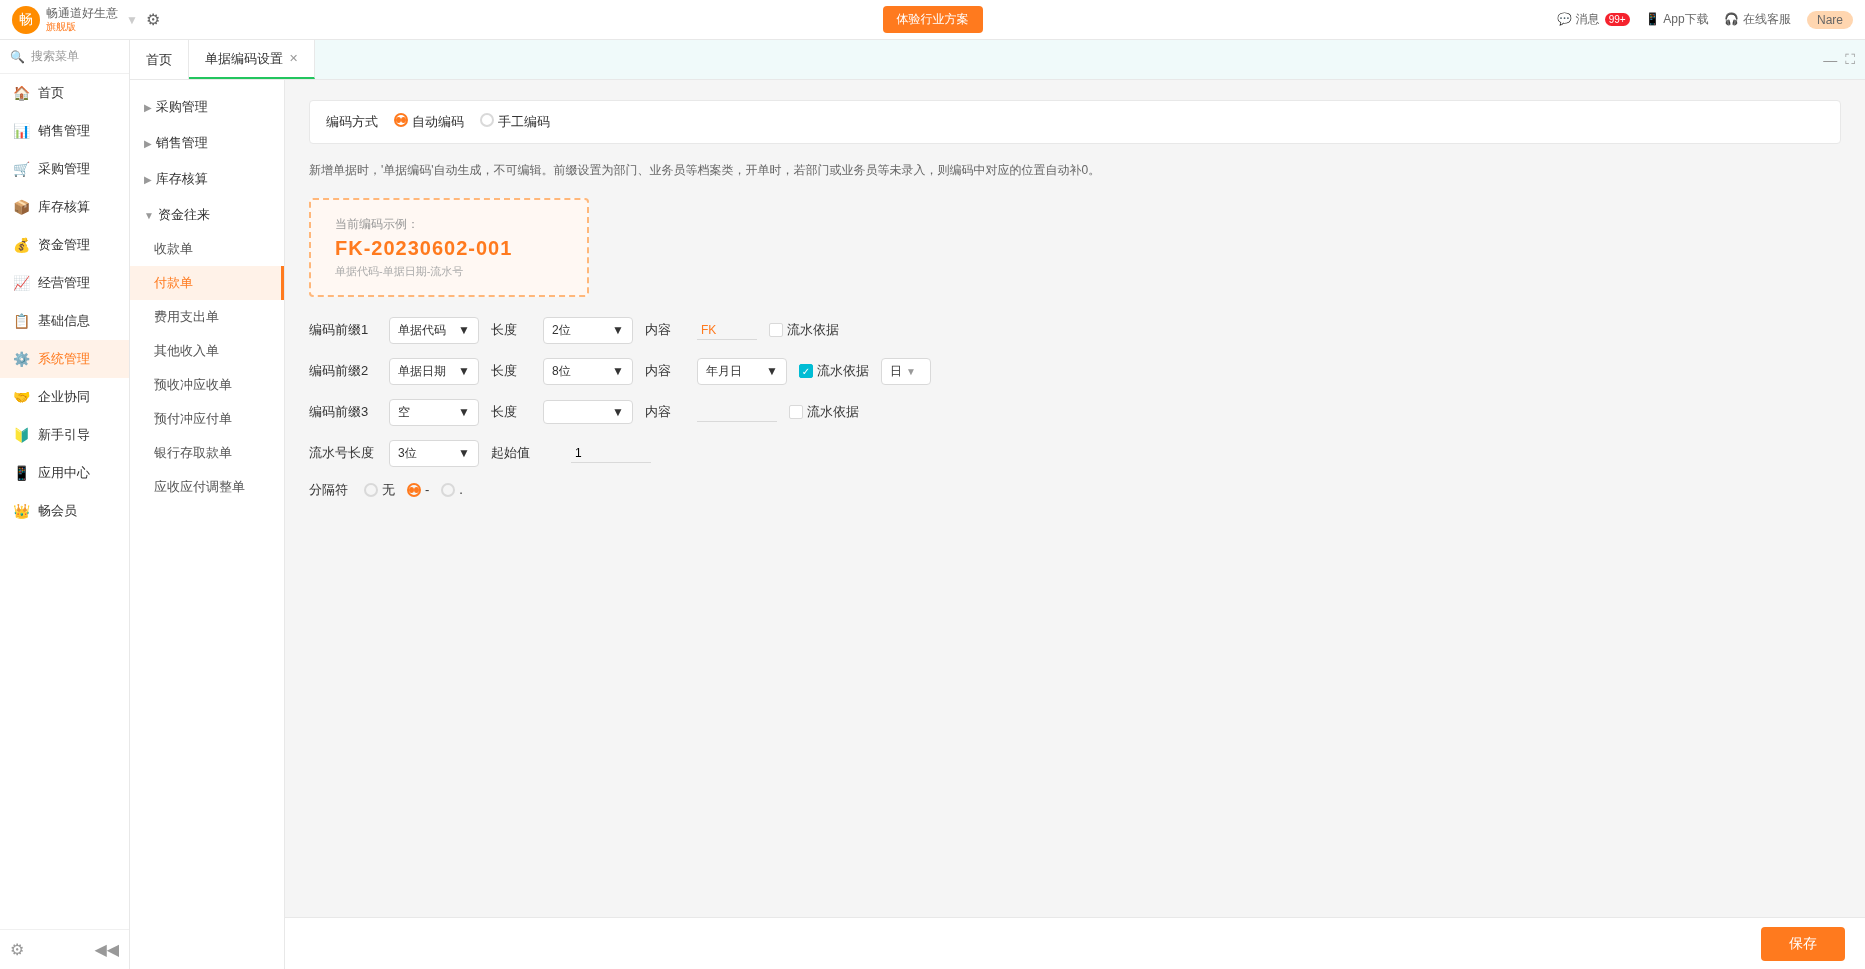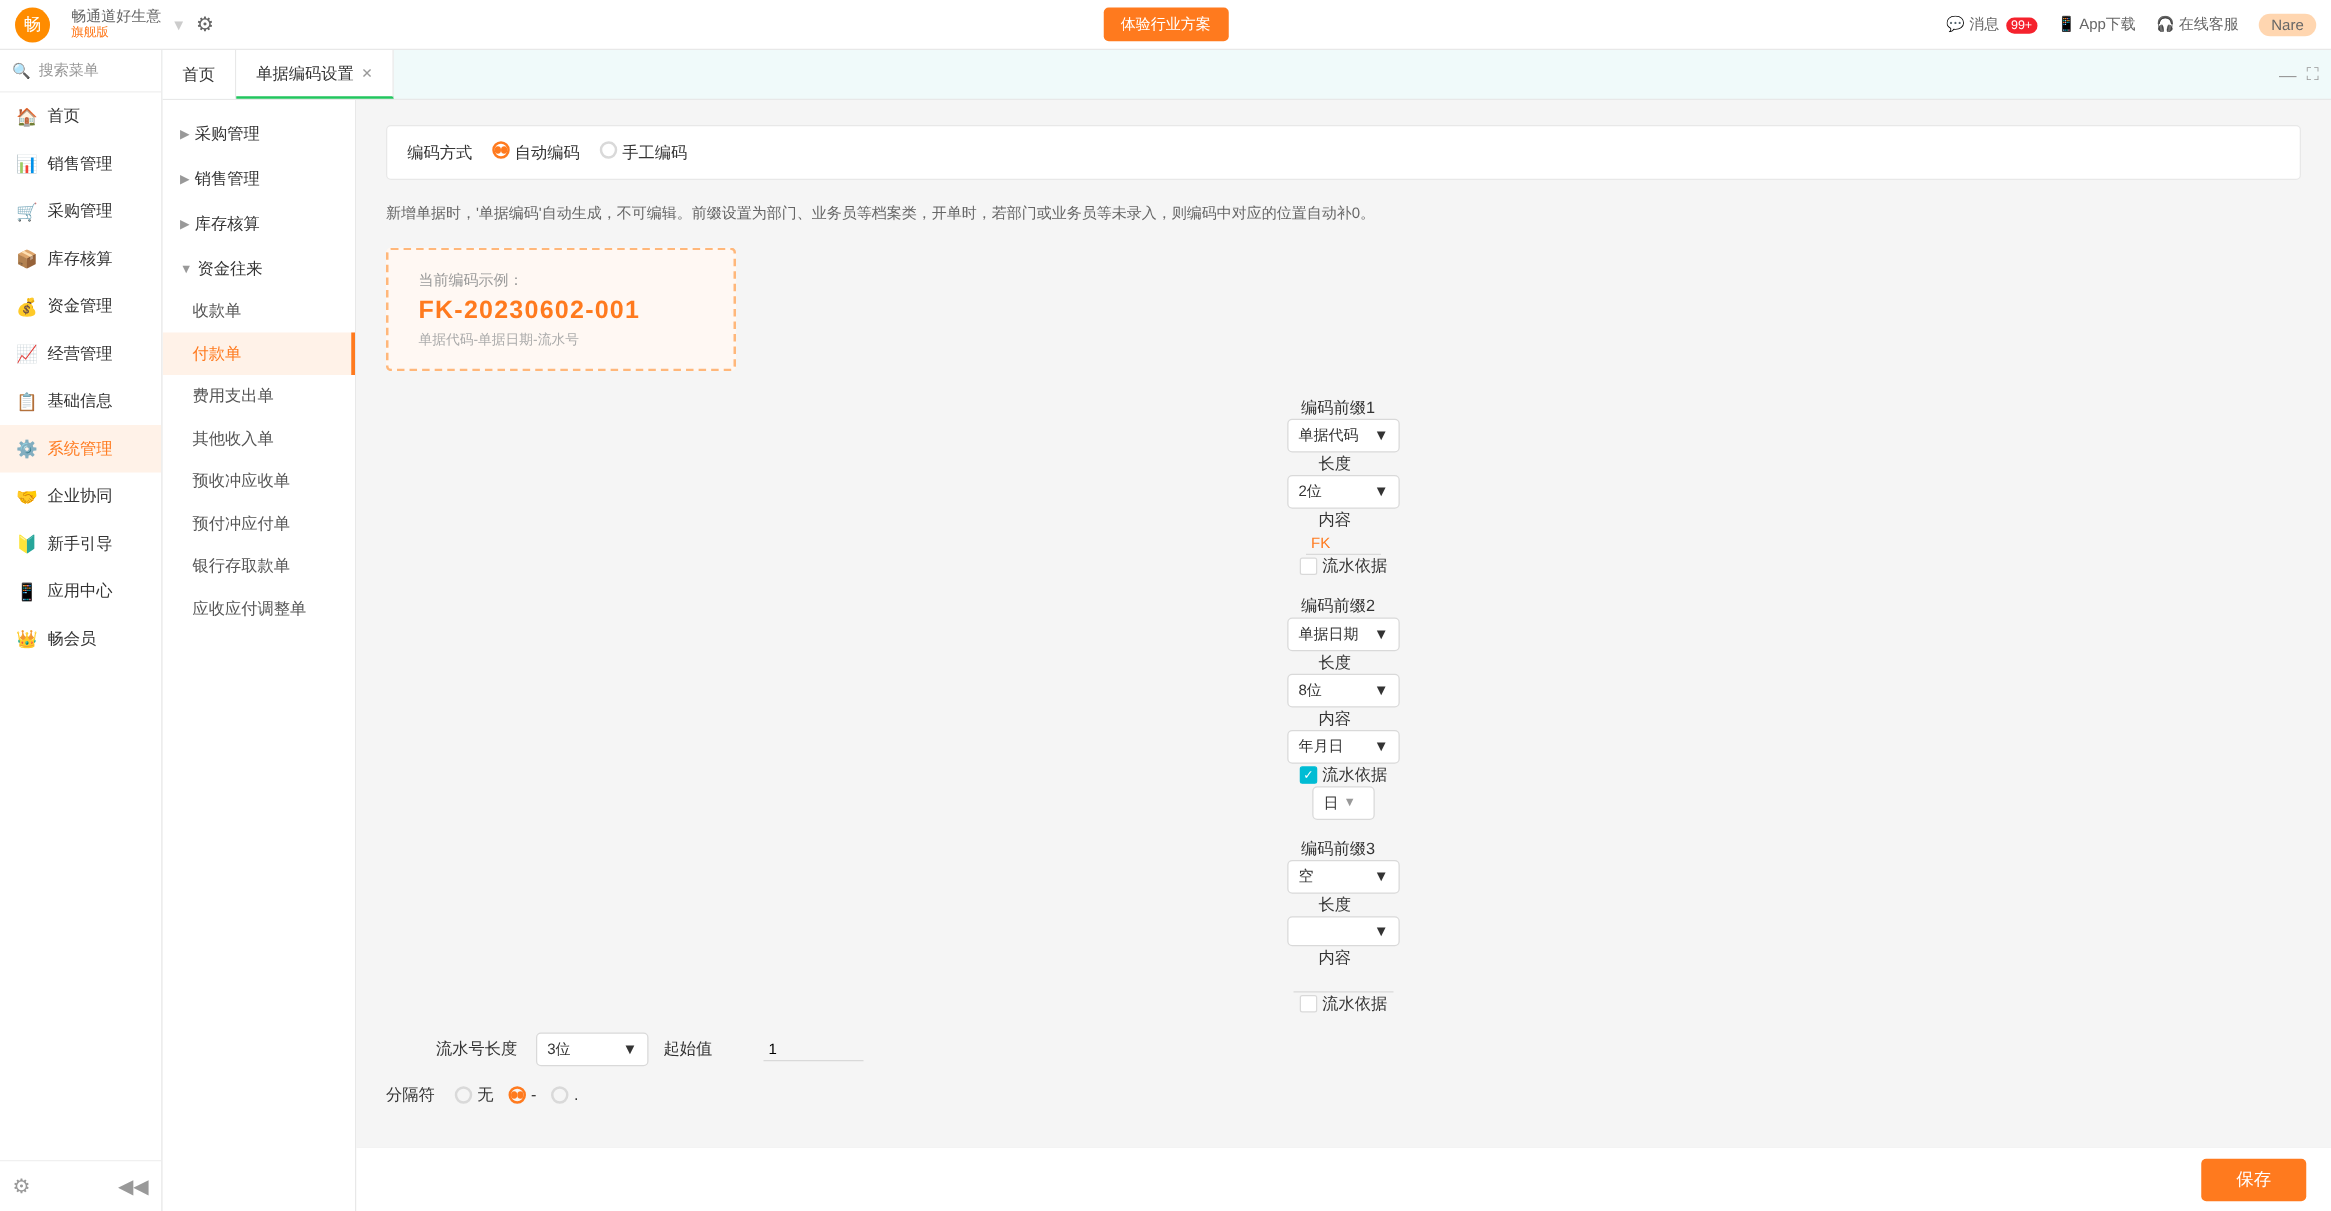--- a/index.html
+++ b/index.html
@@ -3,21 +3,21 @@
   <meta charset="utf-8">
   <style>
     * { box-sizing: border-box; margin: 0; padding: 0; }
     body { font-family: 'Microsoft YaHei', 'PingFang SC', sans-serif; font-size: 13px; background: #f5f5f5; color: #333; height: 969px; overflow: hidden; }
 
     
     .top-bar { height: 40px; background: #fff; border-bottom: 1px solid #e8e8e8; display: flex; align-items: center; padding: 0 12px; justify-content: space-between; }
     .top-bar-left { display: flex; align-items: center; gap: 8px; }
     .top-bar-logo { display: flex; align-items: center; gap: 6px; }
     .logo-icon { width: 28px; height: 28px; background: #ff8c00; border-radius: 50%; display: flex; align-items: center; justify-content: center; color: white; font-size: 14px; }
-    .top-bar-title { font-size: 12px; color: #666; line-height: 1.2; margin-left: 11px; }
+    .top-bar-title { font-size: 12px; color: #666; line-height: 1.2; }
     .top-bar-btn { background: #ff7a1e; color: white; border: none; padding: 5px 14px; border-radius: 4px; font-size: 12px; cursor: pointer; }
     .top-bar-right { display: flex; align-items: center; gap: 16px; font-size: 12px; color: #666; }
     .badge { background: #f5222d; color: white; font-size: 10px; padding: 1px 4px; border-radius: 8px; margin-left: 2px; }
 
     
     .layout { display: flex; height: calc(969px - 40px); }
 
     
     .sidebar { width: 130px; background: #fff; border-right: 1px solid #e8e8e8; display: flex; flex-direction: column; }
     .sidebar-search { padding: 8px 10px; border-bottom: 1px solid #f0f0f0; display: flex; align-items: center; gap: 6px; color: #999; font-size: 12px; cursor: pointer; }
@@ -70,21 +70,21 @@
     .preview-box { border: 2px dashed #ffb77a; background: #fff8f3; border-radius: 4px; padding: 16px 24px; display: inline-block; margin-bottom: 20px; min-width: 280px; }
     .preview-label { font-size: 12px; color: #999; margin-bottom: 4px; }
     .preview-code { font-size: 20px; font-weight: bold; color: #ff7a1e; letter-spacing: 1px; }
     .preview-desc { font-size: 11px; color: #aaa; margin-top: 4px; }
 
     
     .checkbox-row { display: flex; align-items: center; gap: 6px; margin-bottom: 16px; font-size: 13px; }
     .checkbox-box { width: 14px; height: 14px; border: 1px solid #d9d9d9; border-radius: 2px; display: flex; align-items: center; justify-content: center; cursor: pointer; }
 
     
-    .config-row { display: flex; align-items: center; gap: 0; margin-bottom: 14px; flex-wrap: wrap; flex-direction: column; }
+    .config-row { display: flex; align-items: center; gap: 12px; margin-bottom: 14px; flex-wrap: wrap; }
     .config-label { font-size: 13px; color: #333; min-width: 68px; }
     .config-field { font-size: 13px; color: #333; min-width: 40px; }
     .content-value { border: none; border-bottom: 1px solid #d9d9d9; padding: 2px 4px; font-size: 12px; width: 60px; color: #ff7a1e; background: transparent; }
     .stream-checkbox { display: flex; align-items: center; gap: 4px; font-size: 13px; color: #333; }
     .checkbox-teal { width: 14px; height: 14px; border: 1px solid #d9d9d9; border-radius: 2px; background: #fff; cursor: pointer; }
     .checkbox-teal.checked { background: #00bcd4; border-color: #00bcd4; display: flex; align-items: center; justify-content: center; color: white; font-size: 10px; }
 
     
     .divider-row { display: flex; align-items: center; gap: 16px; margin-bottom: 14px; }
     .divider-label { font-size: 13px; color: #333; }
@@ -92,21 +92,21 @@
     .divider-option { display: flex; align-items: center; gap: 4px; font-size: 13px; }
 
     
     .bottom-bar { height: 52px; background: #fff; border-top: 1px solid #e8e8e8; display: flex; align-items: center; justify-content: flex-end; padding: 0 20px; }
     .save-btn { background: #ff7a1e; color: white; border: none; padding: 8px 28px; border-radius: 4px; font-size: 14px; cursor: pointer; }
     .select-styled { display: flex; align-items: center; justify-content: space-between; border: 1px solid #d9d9d9; border-radius: 4px; padding: 4px 8px; min-width: 90px; background: #fff; cursor: pointer; font-size: 12px; color: #333; gap: 6px; }
 
     .day-select { display: flex; align-items: center; border: 1px solid #d9d9d9; border-radius: 4px; padding: 4px 8px; min-width: 50px; background: #fff; cursor: pointer; font-size: 12px; }
 
     
-    .stream-row { display: flex; align-items: center; gap: 12px; margin-bottom: 14px; margin-left: 40px; }
+    .stream-row { display: flex; align-items: center; gap: 12px; margin-bottom: 14px; }
     .start-val-input { border: none; border-bottom: 1px solid #d9d9d9; padding: 2px 4px; font-size: 12px; width: 80px; background: transparent; outline: none; }
   </style>
 </head>
 <body>
 
 <div class="top-bar">
   <div class="top-bar-left">
     <div class="top-bar-logo">
       <div class="logo-icon">畅</div>
       <div class="top-bar-title">

